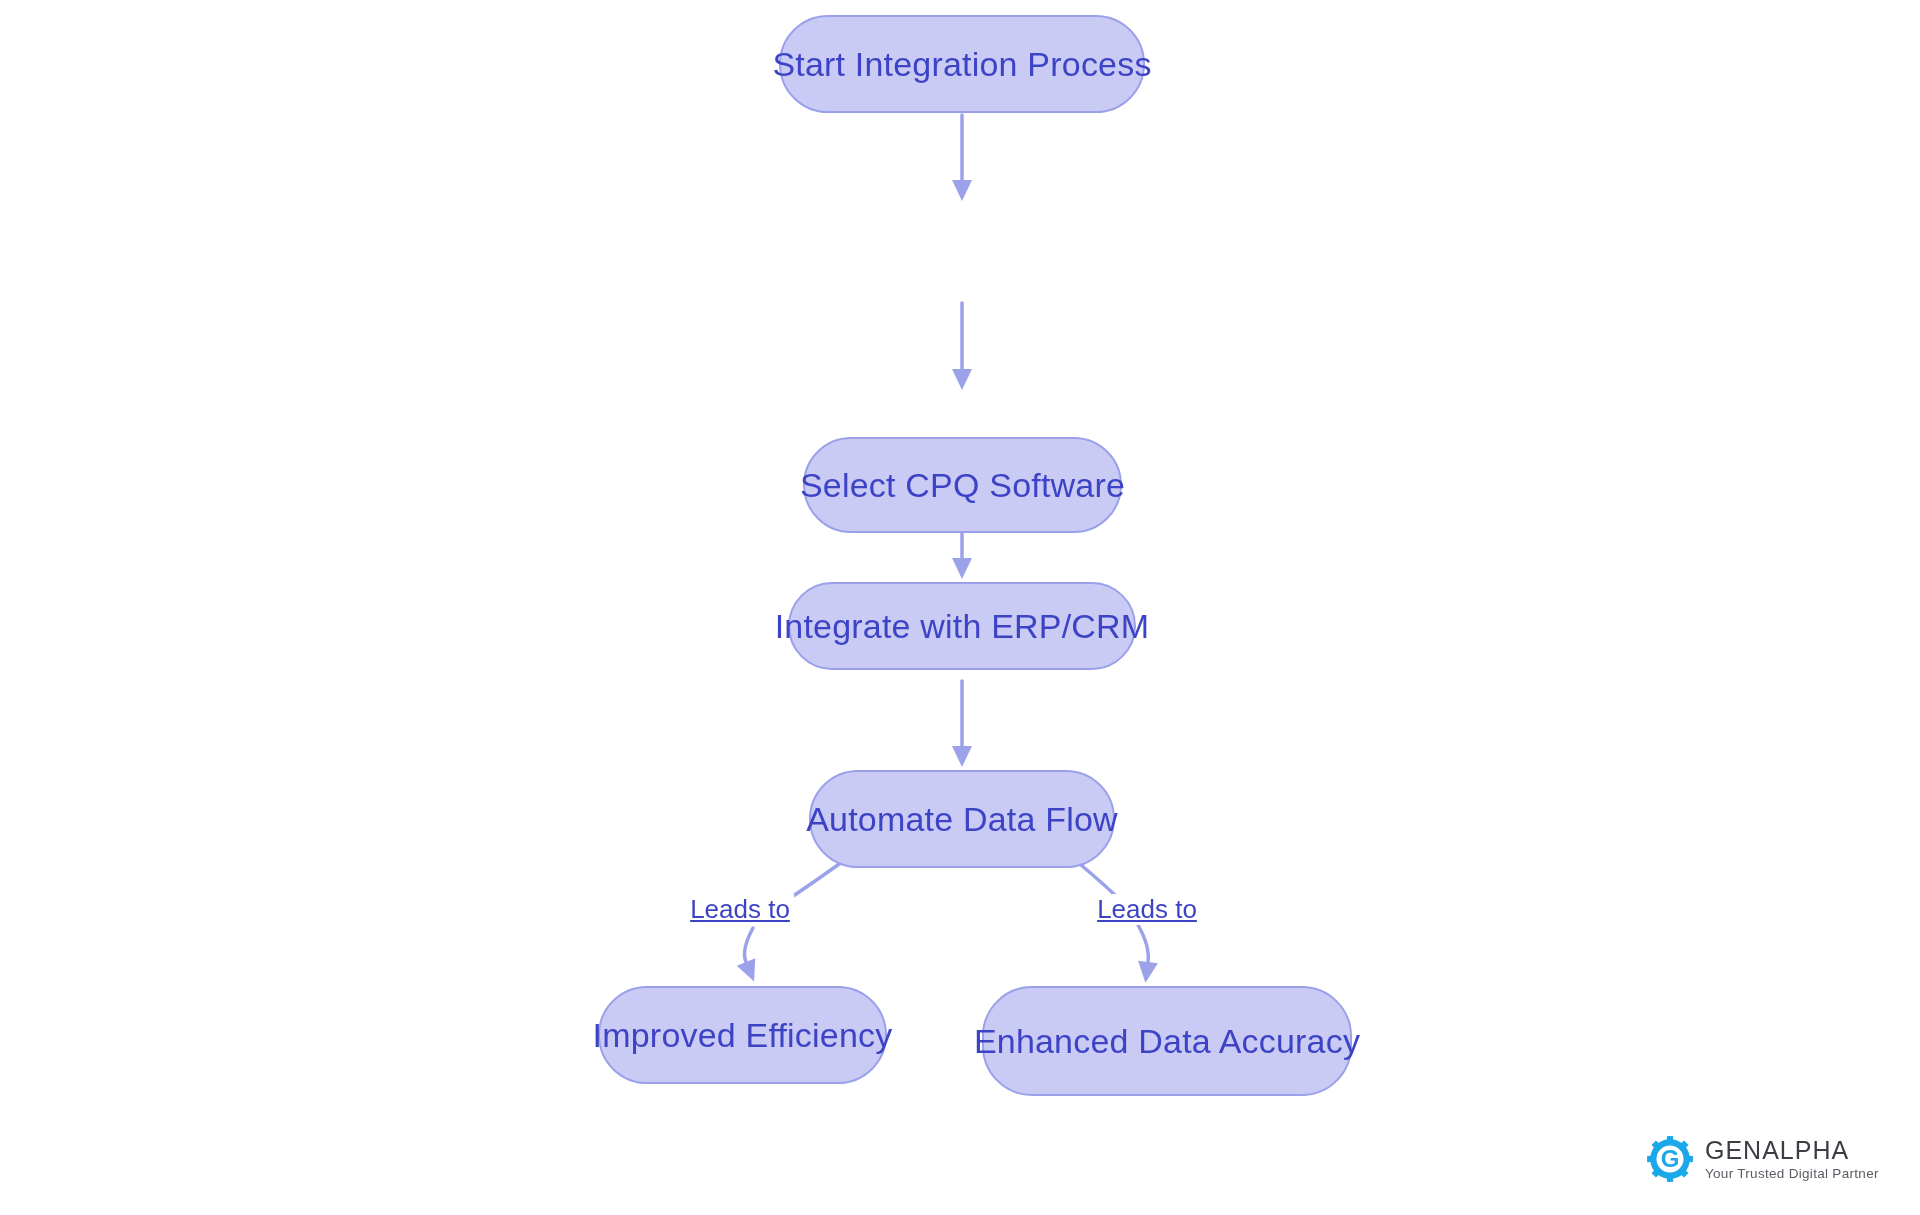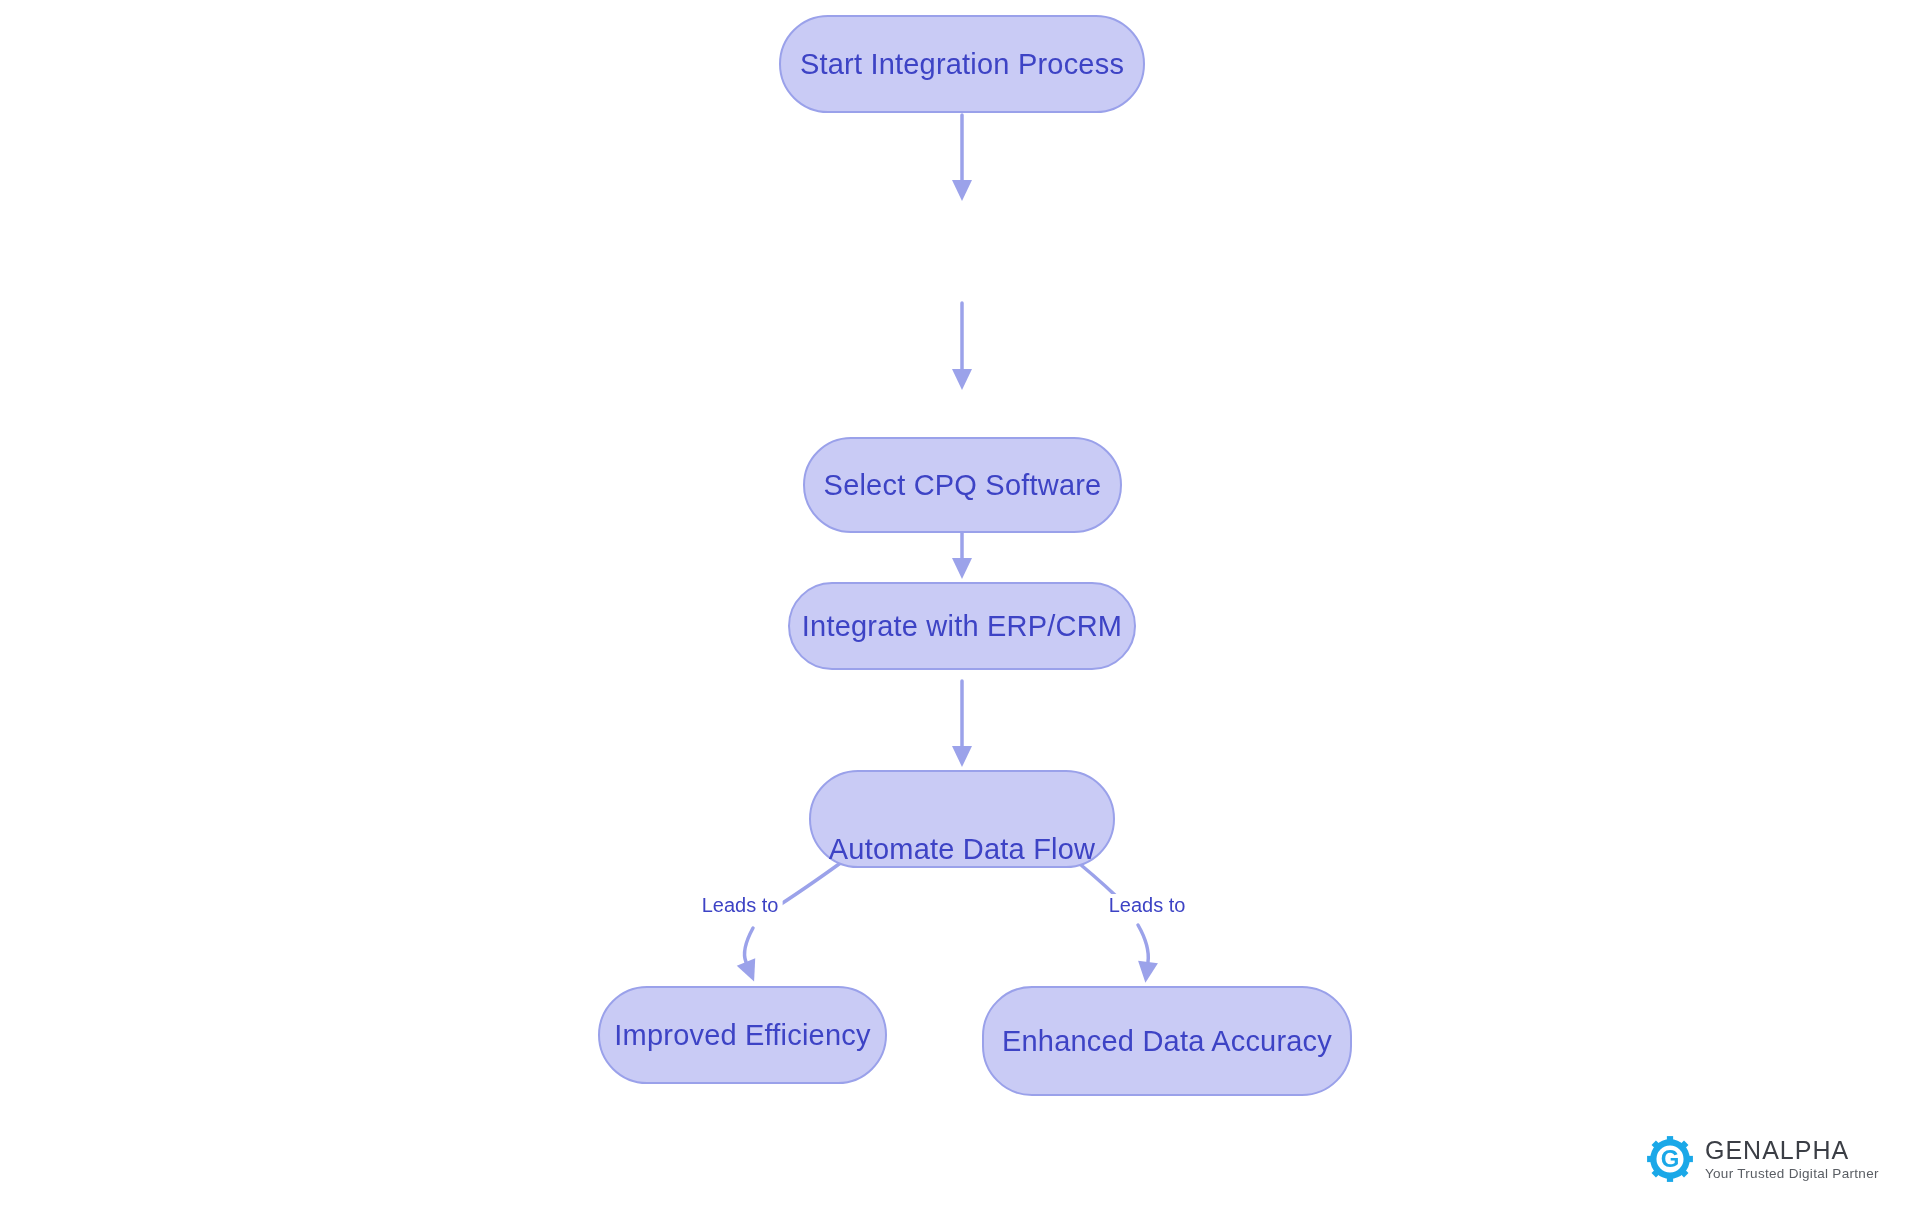--- a/index.html
+++ b/index.html
@@ -38,40 +38,41 @@
     background: var(--node-fill, #c9cbf5);
     border: 2px solid var(--node-border, #9aa1ea);
     border-radius: 50px;
     display: flex;
     align-items: center;
     justify-content: center;
     box-sizing: border-box;
   }
   .node .node-label {
     color: var(--node-text, #3d43c5);
-    font-size: 29px;
+    font-size: 34px;
     letter-spacing: 0.2px;
     white-space: nowrap;
   }
   .n1 { left: 779px; top: 15px;  width: 366px; height: 98px; }
   .n2 { left: 785px; top: 204px; width: 356px; height: 97px; }
   .n3 { left: 803px; top: 393px; width: 319px; height: 96px; margin-top: 44px; }
   .n4 { left: 788px; top: 582px; width: 348px; height: 88px; }
-  .n5 { left: 809px; top: 770px; width: 306px; height: 98px; align-items: flex-end; }
+  .n5 { left: 809px; top: 770px; width: 306px; height: 98px; }
   .n6 { left: 598px; top: 986px; width: 289px; height: 98px; }
   .n7 { left: 982px; top: 986px; width: 370px; height: 110px; }
   .edge-label {
     position: absolute;
     z-index: 3;
     transform: translateX(-50%);
     color: var(--label-text, #3d43c5);
-    font-size: 20px;
+    font-size: 26px;
     white-space: nowrap;
     background: #ffffff;
     padding: 0 4px;
+    text-decoration: underline;
   }
   .edge-label.left  { left: 740px;  top: 894px; }
   .edge-label.right { left: 1147px; top: 894px; }
   .brand {
     position: absolute;
     left: 1645px; top: 1132px;
     z-index: 4;
     display: flex;
     align-items: center;
     gap: 10px;

